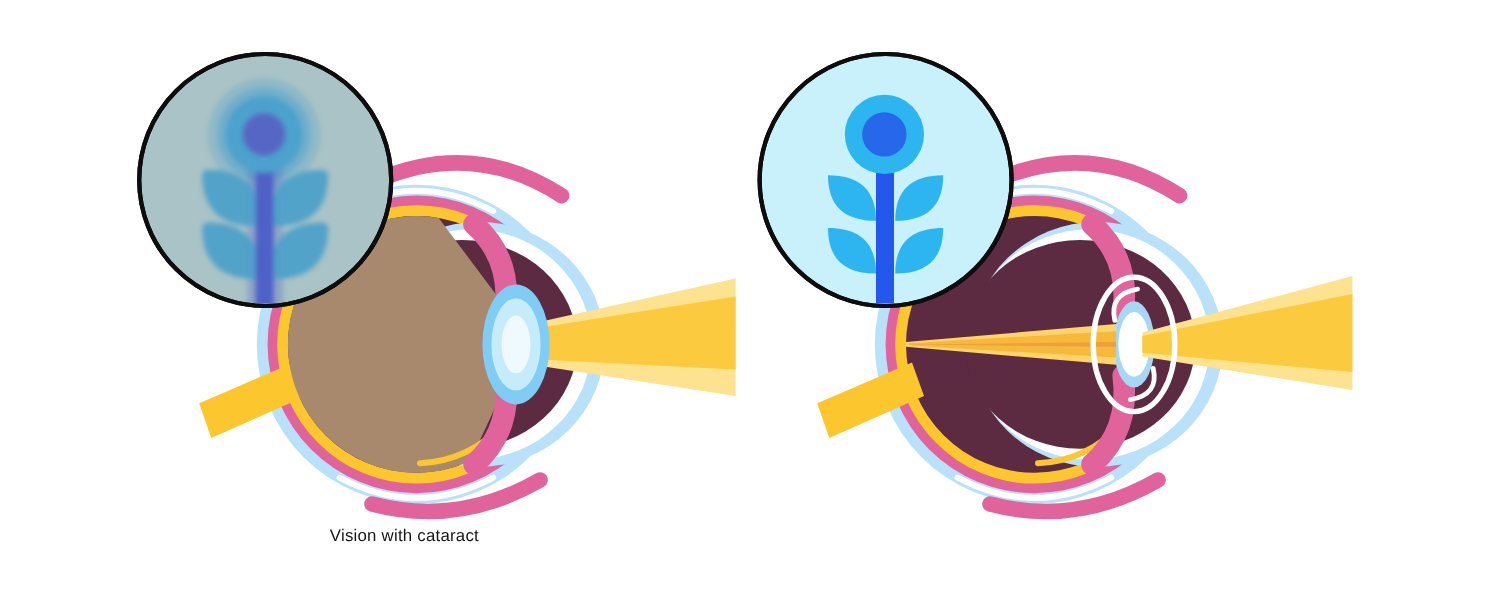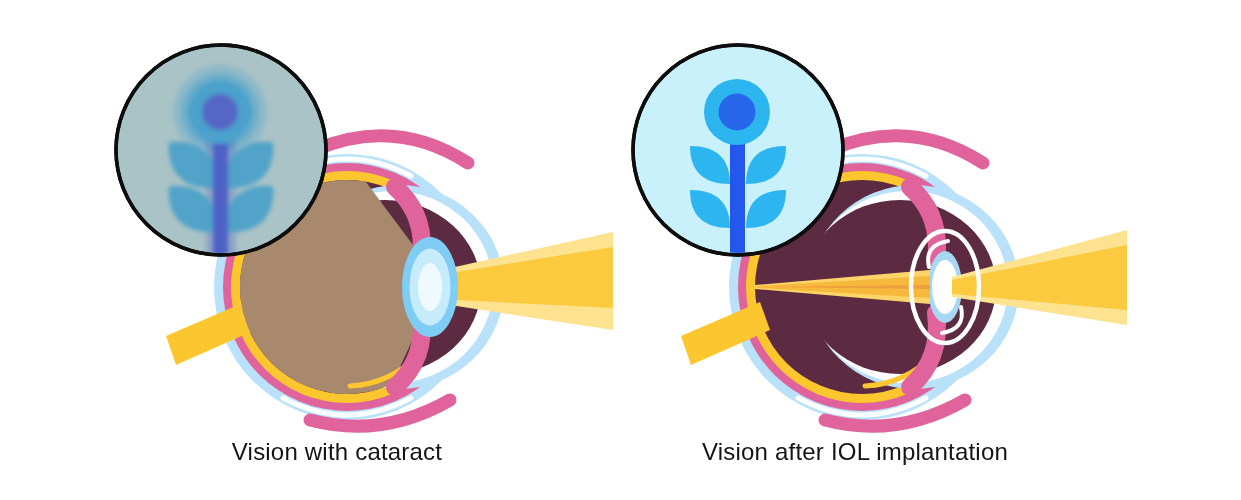--- a/index.html
+++ b/index.html
@@ -9,21 +9,21 @@
     background:#ffffff;
     overflow:hidden;
     font-family:"Liberation Sans","DejaVu Sans",sans-serif;
   }
   #figure-svg{position:absolute;left:0;top:0;}
   .caption{
     position:absolute;
     top:438px;
     width:420px;
     text-align:center;
-    font-size:24px;
+    font-size:14px;
     font-weight:500;
     letter-spacing:.2px;
     color:#141414;
   }
   #caption-cataract{left:127px;}
   #caption-iol{left:645px;}
 </style>
 </head>
 <body>
 
@@ -120,15 +120,14 @@
       <path d="M 746,228 C 746,202 760,190 786,190 C 786,216 772,228 746,228 Z" fill="#2db5f0"></path>
       <path d="M 730,228 C 730,202 716,190 690,190 C 690,216 704,228 730,228 Z" fill="#2db5f0"></path>
       <circle cx="737" cy="112" r="33" fill="#2db5f0"></circle>
       <circle cx="737" cy="112" r="18.5" fill="#2767e9"></circle>
     </g>
     <circle cx="738" cy="150" r="105" fill="none" stroke-width="3.5" stroke="#0d0d0d"></circle>
   </g>
 </svg>
 
 <div class="caption" id="caption-cataract">Vision with cataract</div>
-<div class="caption" id="caption-iol">Vision after IOL implantation</div>
 
 </div>
 
 </body></html>

